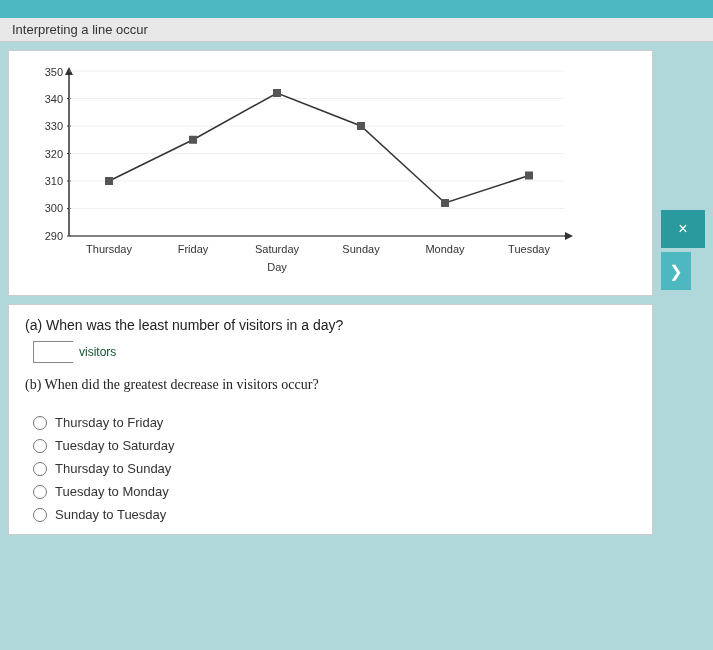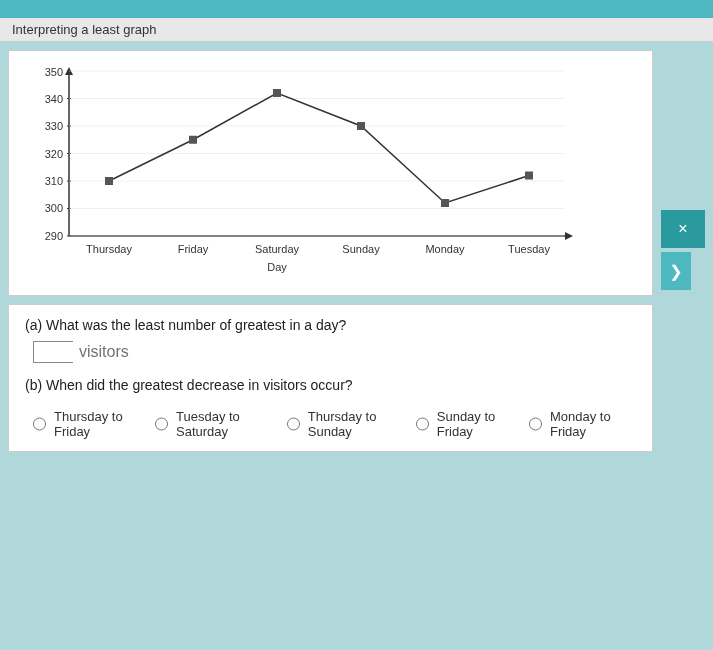--- a/index.html
+++ b/index.html
@@ -74,33 +74,34 @@
     .visitors-input {
       width: 40px;
       height: 22px;
       border: 1px solid #888;
       border-right: none;
       outline: none;
       font-size: 13px;
     }
 
     .visitors-label {
-      font-size: 16px;
-      color: #737373;
+      font-size: 12px;
+      color: #14532d;
     }
 
     .question-b-title {
       font-size: 14px;
-      margin-bottom: 16px;
+      margin-bottom: 22px;
       color: #222;
+      font-family: Liberation Serif, serif;
     }
 
     .radio-group {
       display: flex;
-      flex-direction: row;
+      flex-direction: column;
       gap: 8px;
       margin-left: 8px;
     }
 
     .radio-item {
       display: flex;
       align-items: center;
       gap: 8px;
       font-size: 13px;
       color: #333;
@@ -148,21 +149,21 @@
       justify-content: center;
     }
   </style>
 </head>
 <body>
 
 <div class="top-bar"></div>
 
 <div class="title-area">
   
-  Interpreting a least graph
+  Interpreting a line occur
 </div>
 
 <div class="main-content">
   <div class="left-panel">
 
     <div class="chart-container">
       <svg viewBox="0 0 560 220" width="560" height="220">
 
         <line x1="50" y1="10" x2="50" y2="175" stroke="#333" stroke-width="1.5"></line>
 
@@ -214,21 +215,21 @@
         <text x="258" y="192" text-anchor="middle" font-size="11" fill="#333">Saturday</text>
         <text x="342" y="192" text-anchor="middle" font-size="11" fill="#333">Sunday</text>
         <text x="426" y="192" text-anchor="middle" font-size="11" fill="#333">Monday</text>
         <text x="510" y="192" text-anchor="middle" font-size="11" fill="#333">Tuesday</text>
 
         <text x="258" y="210" text-anchor="middle" font-size="11" fill="#333">Day</text>
       </svg>
     </div>
 
     <div class="question-box">
-      <div class="question-title">(a) What was the least number of greatest in a day?</div>
+      <div class="question-title">(a) When was the least number of visitors in a day?</div>
 
       <div class="visitors-input-row">
         <input class="visitors-input" type="text" style="">
         <span class="visitors-label">visitors</span>
       </div>
 
       <div class="question-b-title">(b) When did the greatest decrease in visitors occur?</div>
 
       <div class="radio-group">
         <label class="radio-item">
@@ -238,25 +239,25 @@
         <label class="radio-item">
           <input type="radio" name="decrease" style="">
           <span>Tuesday to Saturday</span>
         </label>
         <label class="radio-item">
           <input type="radio" name="decrease" style="">
           <span>Thursday to Sunday</span>
         </label>
         <label class="radio-item">
           <input type="radio" name="decrease" style="">
-          <span>Sunday to Friday</span>
-        </label>
-        <label class="radio-item">
-          <input type="radio" name="decrease" style="">
-          <span>Monday to Friday</span>
+          <span>Tuesday to Monday</span>
+        </label>
+        <label class="radio-item">
+          <input type="radio" name="decrease" style="">
+          <span>Sunday to Tuesday</span>
         </label>
       </div>
     </div>
 
   </div>
 
   <div class="right-panel">
     <button class="btn-x">×</button>
     <button class="btn-next">❯</button>
   </div>

